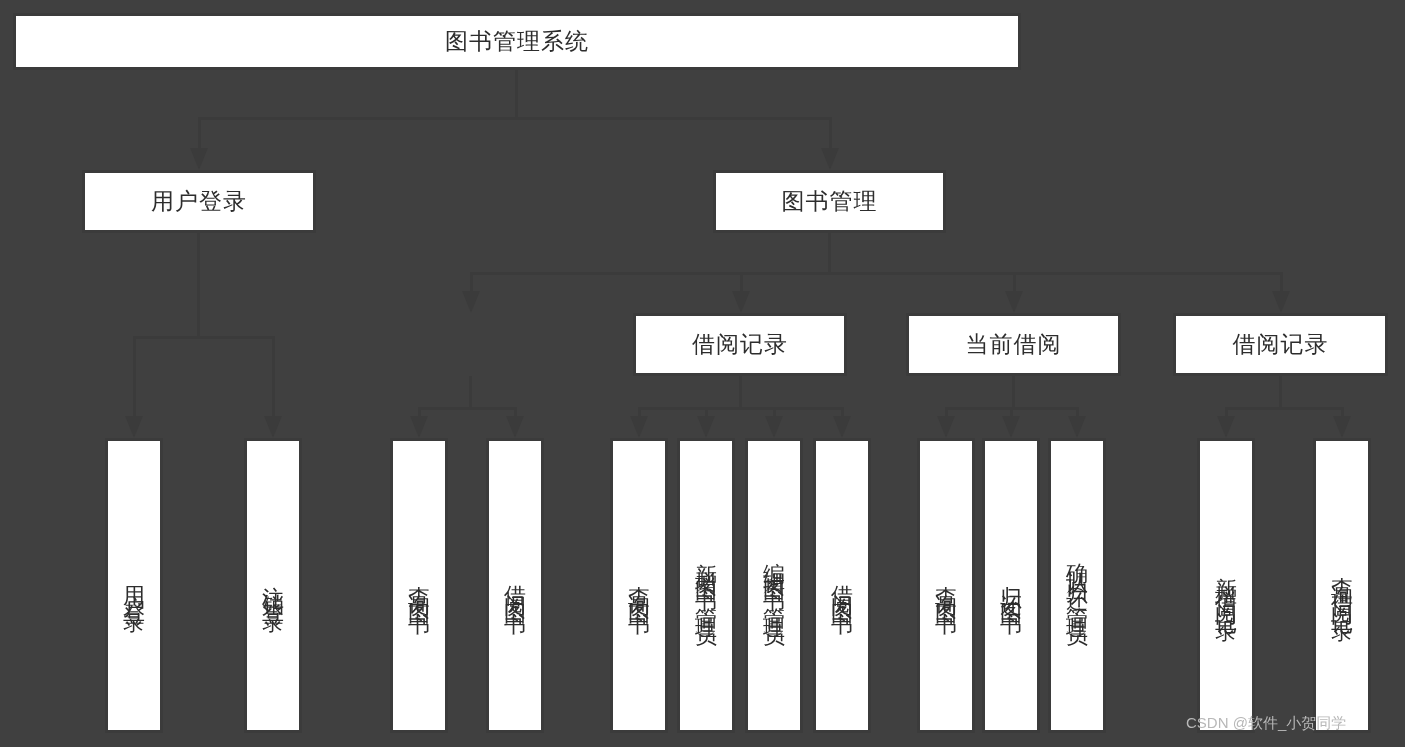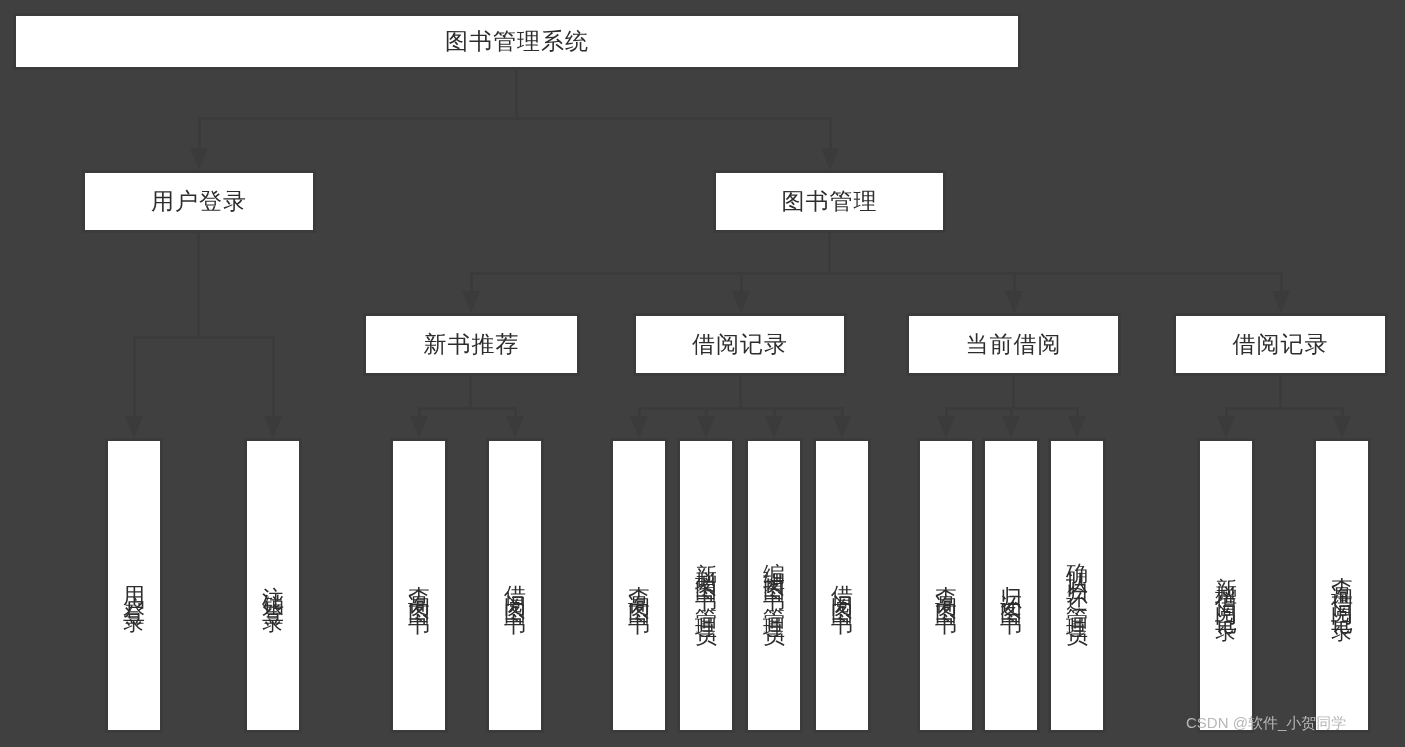--- a/index.html
+++ b/index.html
@@ -113,21 +113,20 @@
   </div>
   <div class="arrow" style="left:1005px; top:272px; height:41px;">
     <div class="stem"></div>
     <div class="head"></div>
   </div>
   <div class="arrow" style="left:1272px; top:272px; height:41px;">
     <div class="stem"></div>
     <div class="head"></div>
   </div>
 
-  <div class="box box-h" style="left:363px; top:313px; width:217px; height:63px;">新书推荐</div>
   <div class="box box-h" style="left:633px; top:313px; width:214px; height:63px;">借阅记录</div>
   <div class="box box-h" style="left:906px; top:313px; width:215px; height:63px;">当前借阅</div>
   <div class="box box-h" style="left:1173px; top:313px; width:215px; height:63px;">借阅记录</div>
 
   <div class="vline" style="left:197px; top:233px; height:106px;"></div>
   <div class="hline" style="left:134px; top:336px; width:139px;"></div>
   <div class="arrow" style="left:125px; top:336px; height:102px;">
     <div class="stem"></div>
     <div class="head"></div>
   </div>

